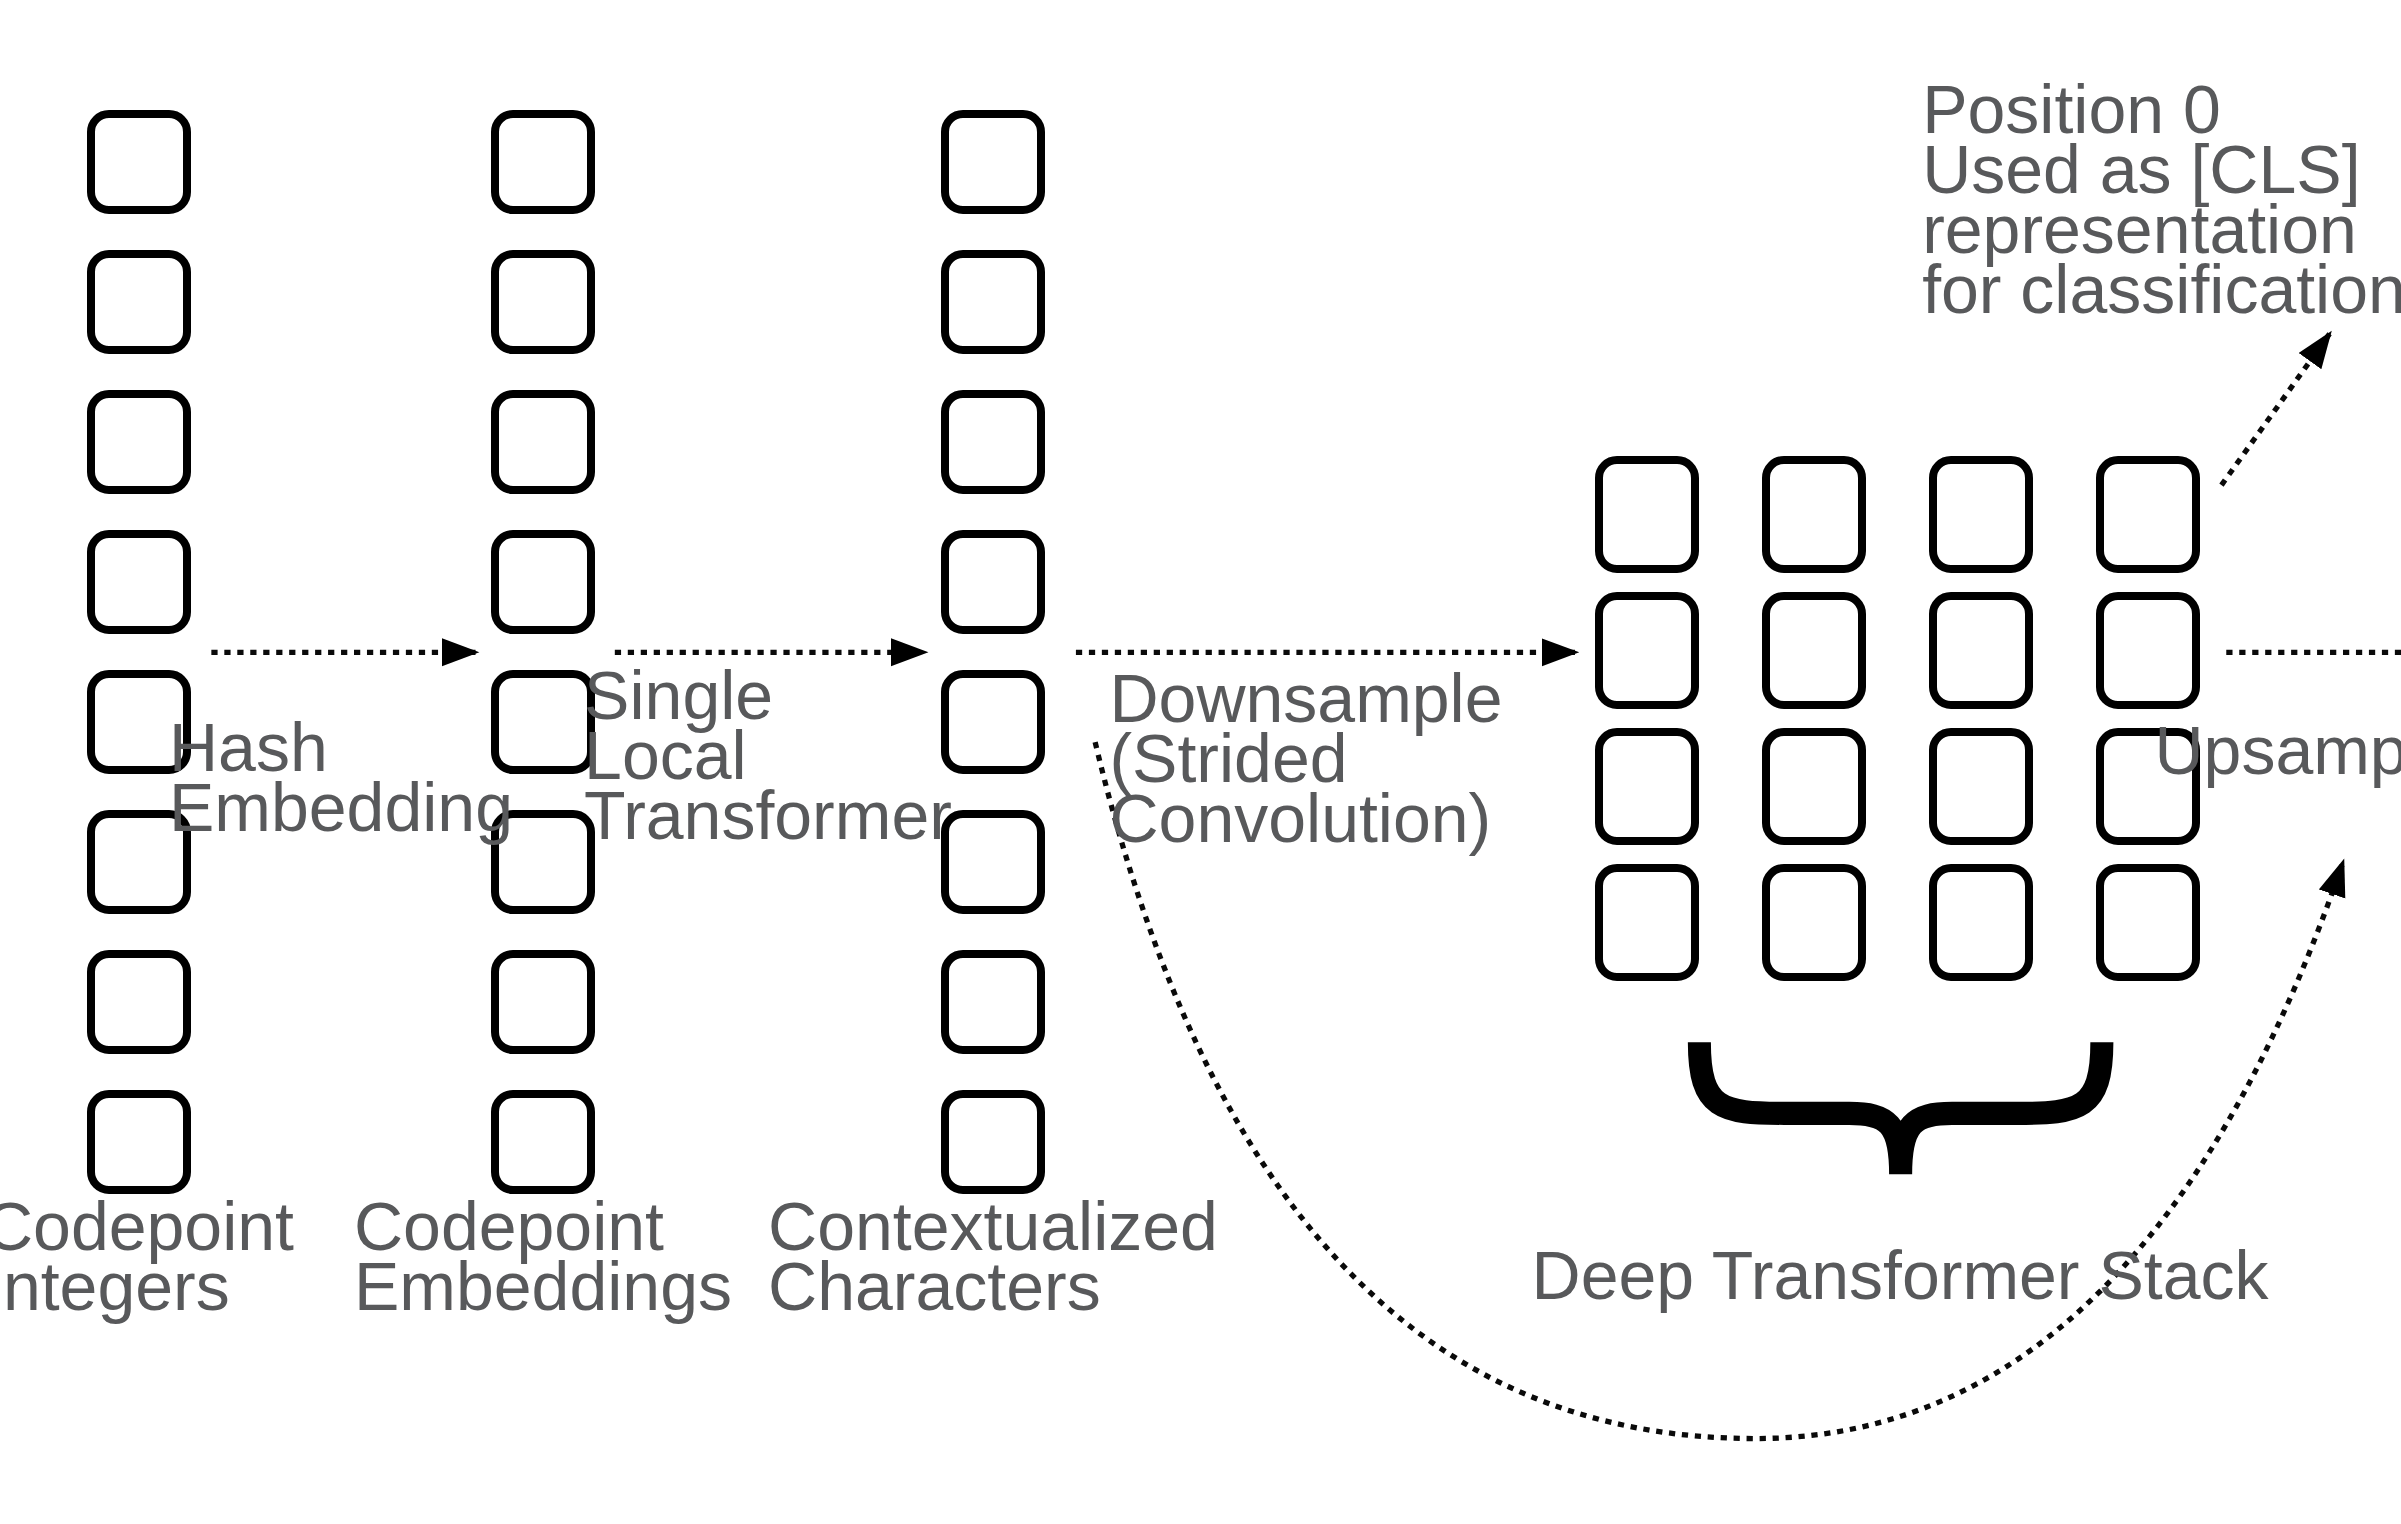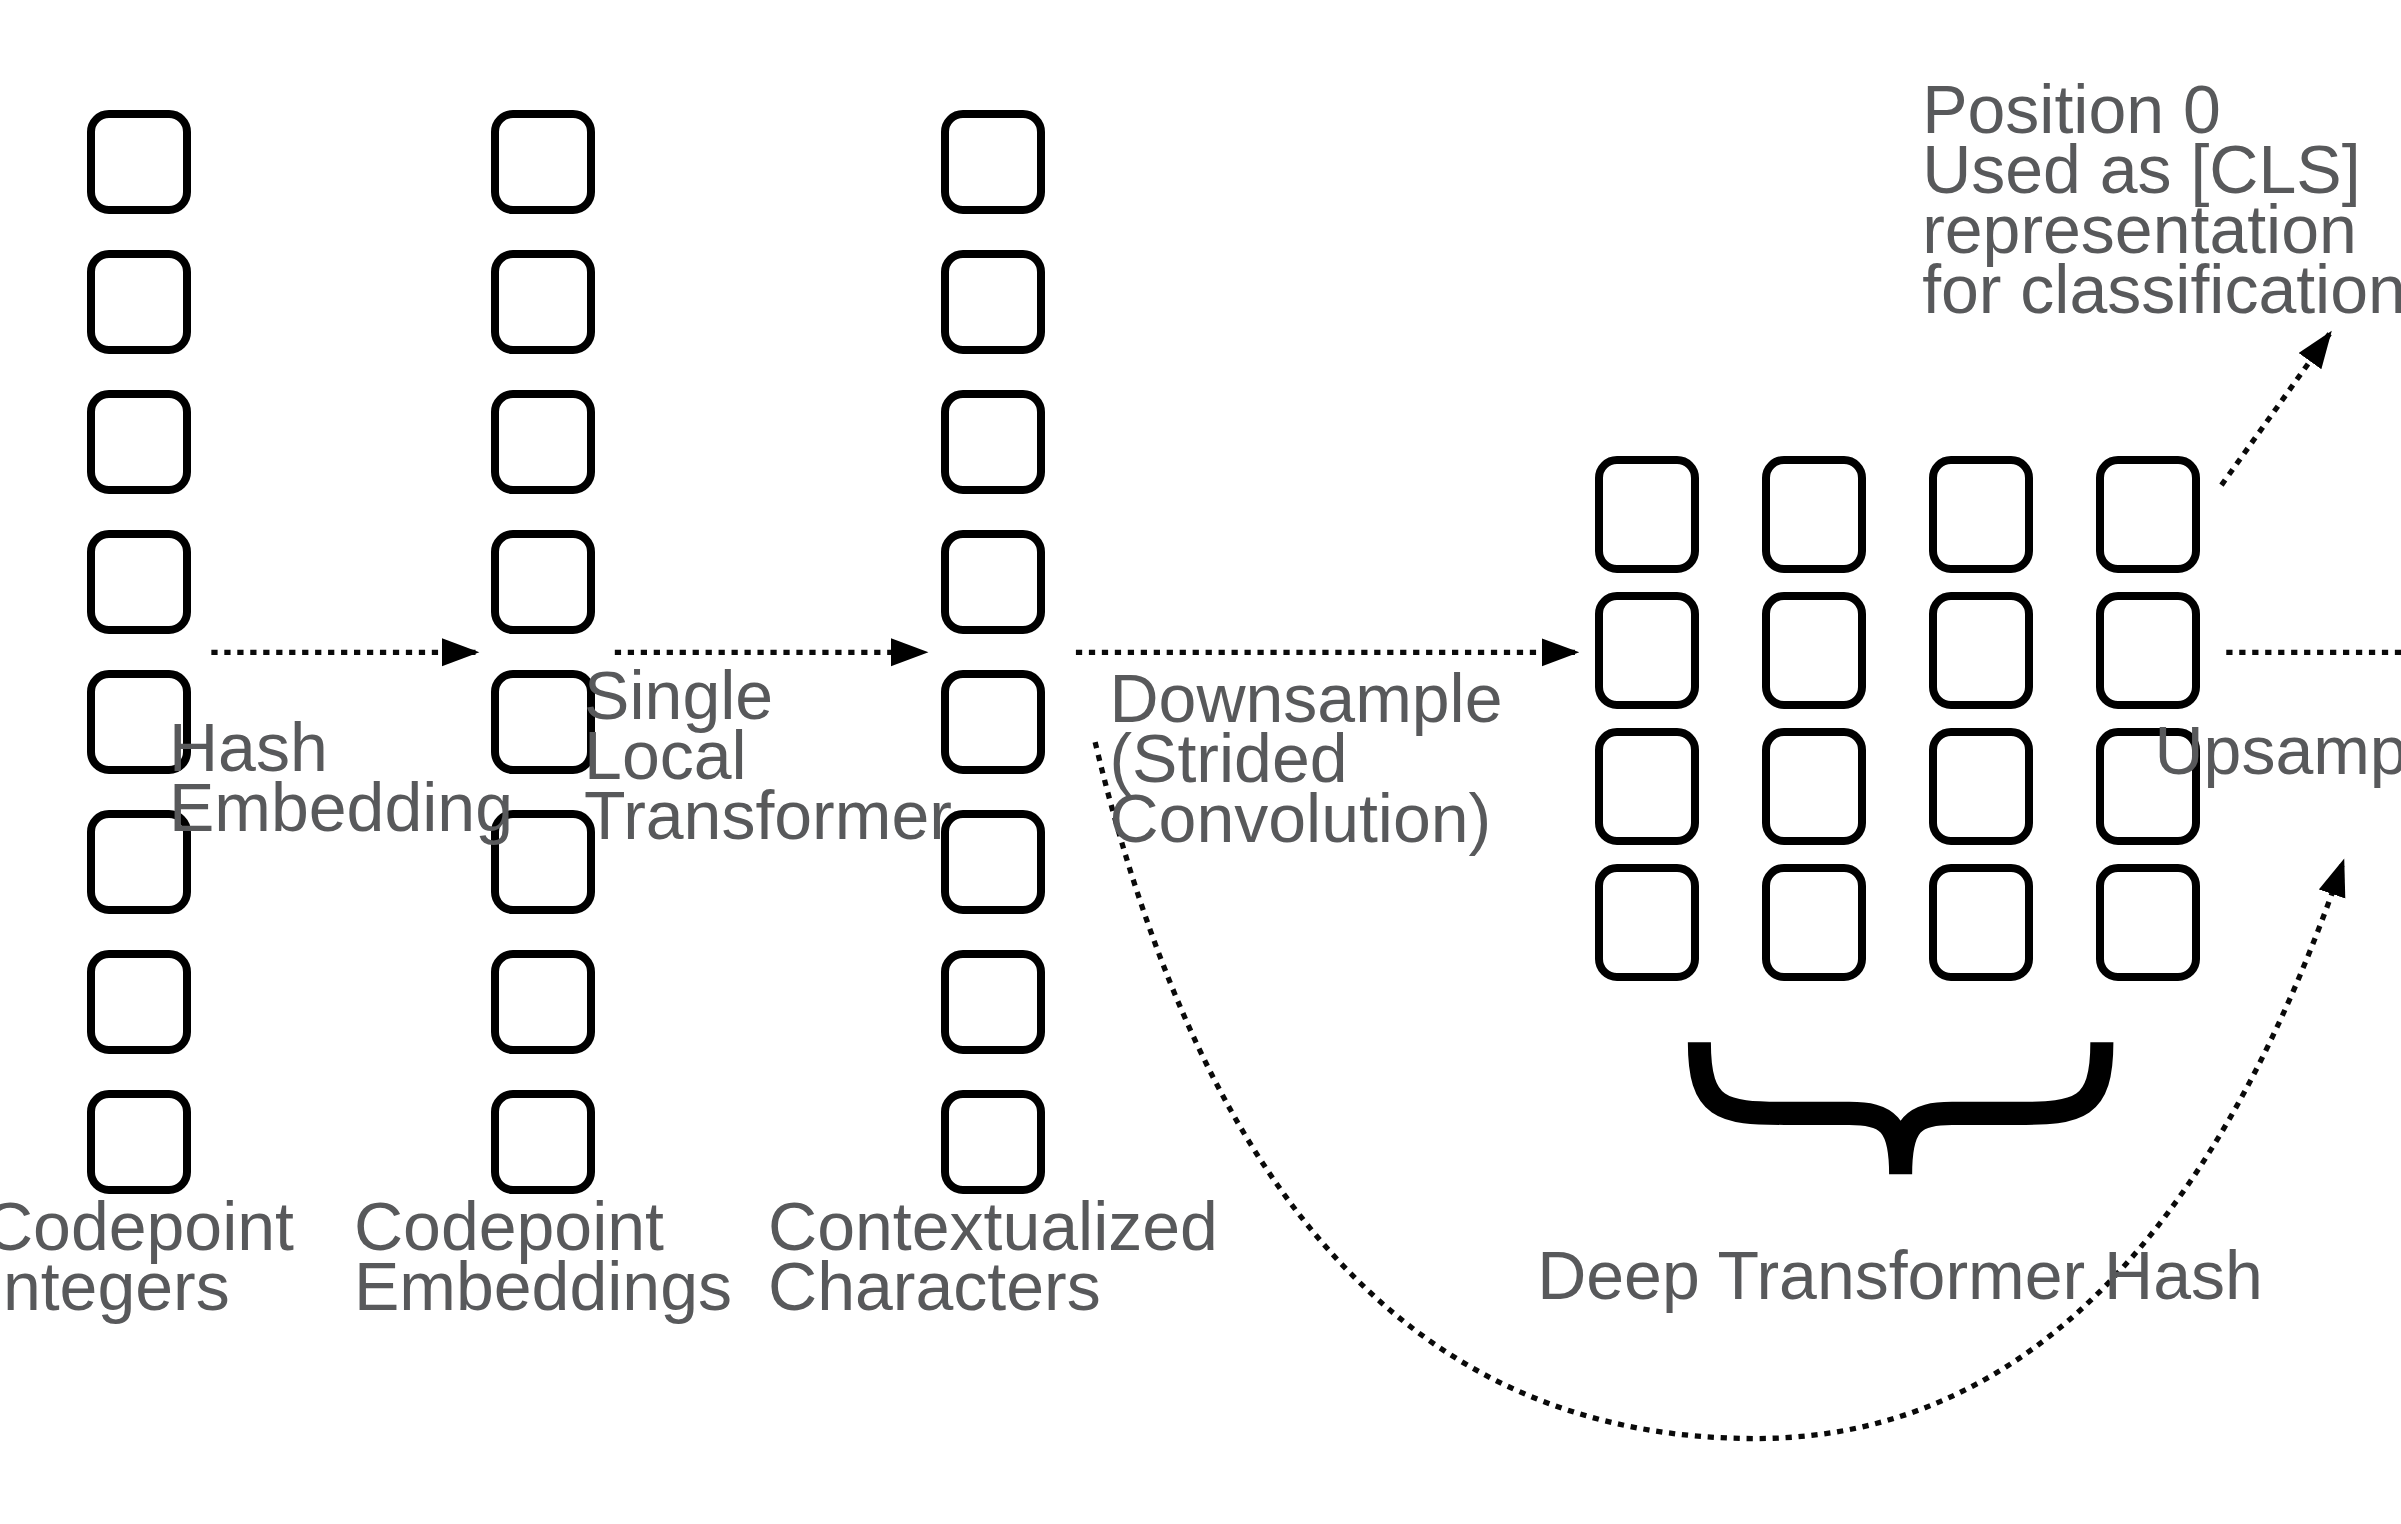--- a/index.html
+++ b/index.html
@@ -117,21 +117,21 @@
       <div class="sq"></div>
     </div>
 
   <div class="lbl" style="left:139px;top:1196px">Codepoint
 Integers</div>
   <div class="lbl" style="left:543px;top:1196px">Codepoint
 Embeddings</div>
   <div class="lbl" style="left:993px;top:1196px">Contextualized
 Characters</div>
 
-  <div class="lbl" style="left:1900px;top:1245px">Deep Transformer Hash</div>
+  <div class="lbl" style="left:1900px;top:1245px">Deep Transformer Stack</div>
 
   <div class="lbl" style="left:341px;top:717px">Hash
 Embedding</div>
   <div class="lbl" style="left:1306px;top:668px">Downsample
 (Strided
 Convolution)</div>
   <div class="lbl" style="left:768px;top:665px">Single
 Local
 Transformer</div>
   <div class="lbl" style="left:2334px;top:720px">Upsampling</div>

